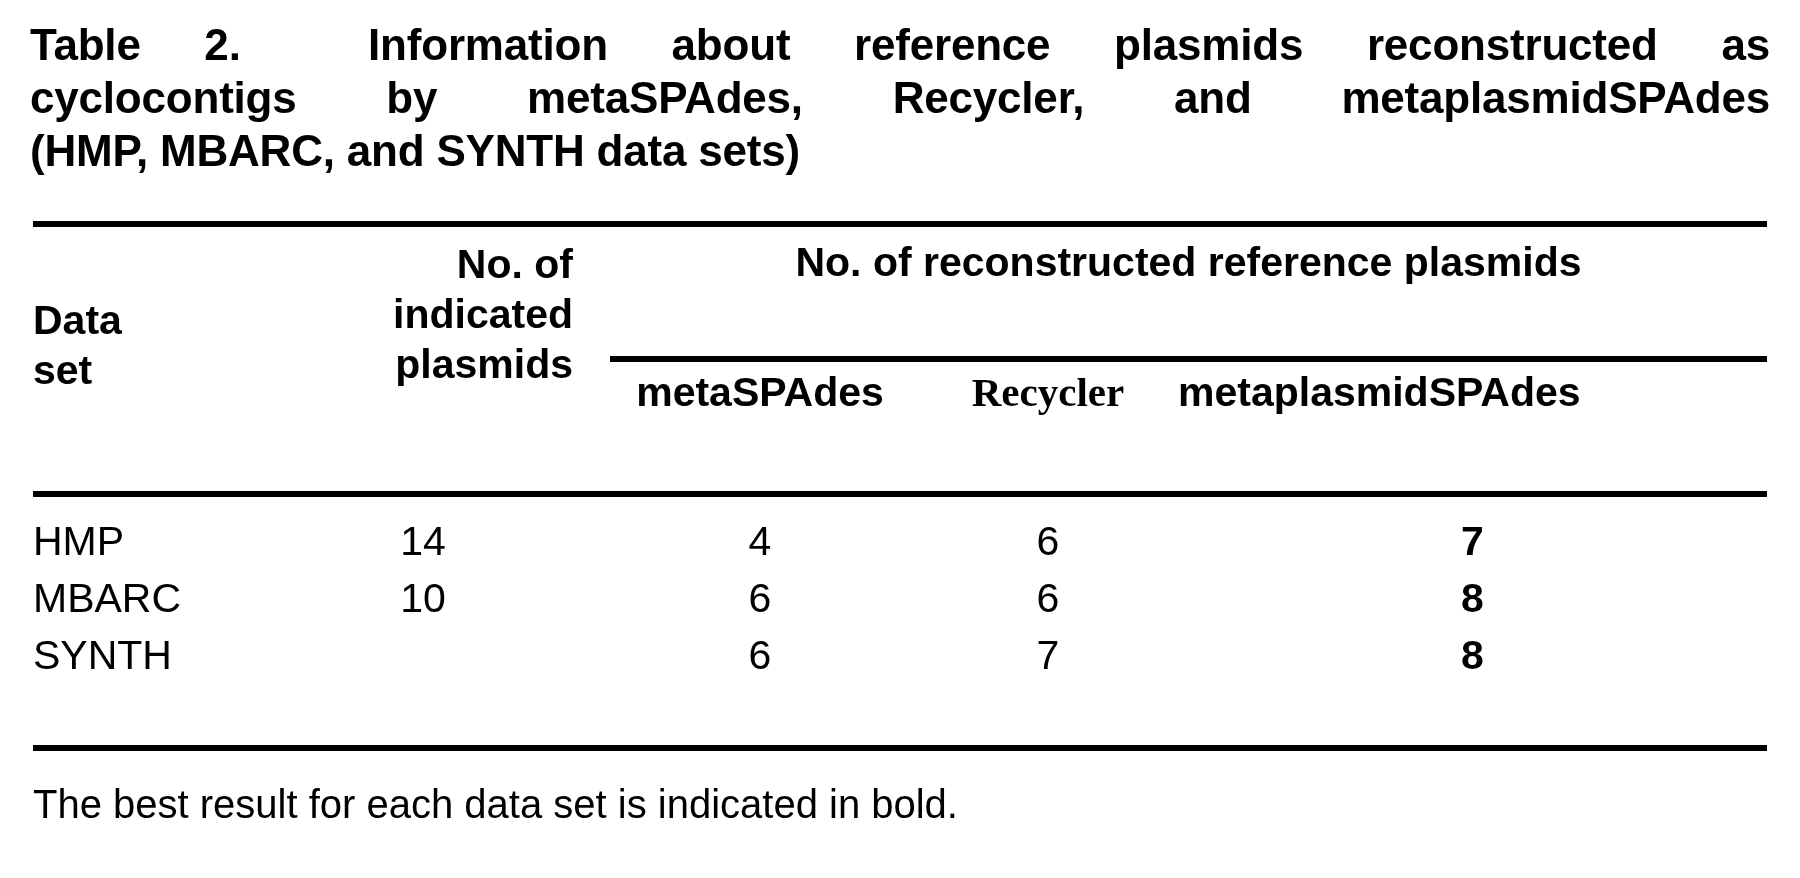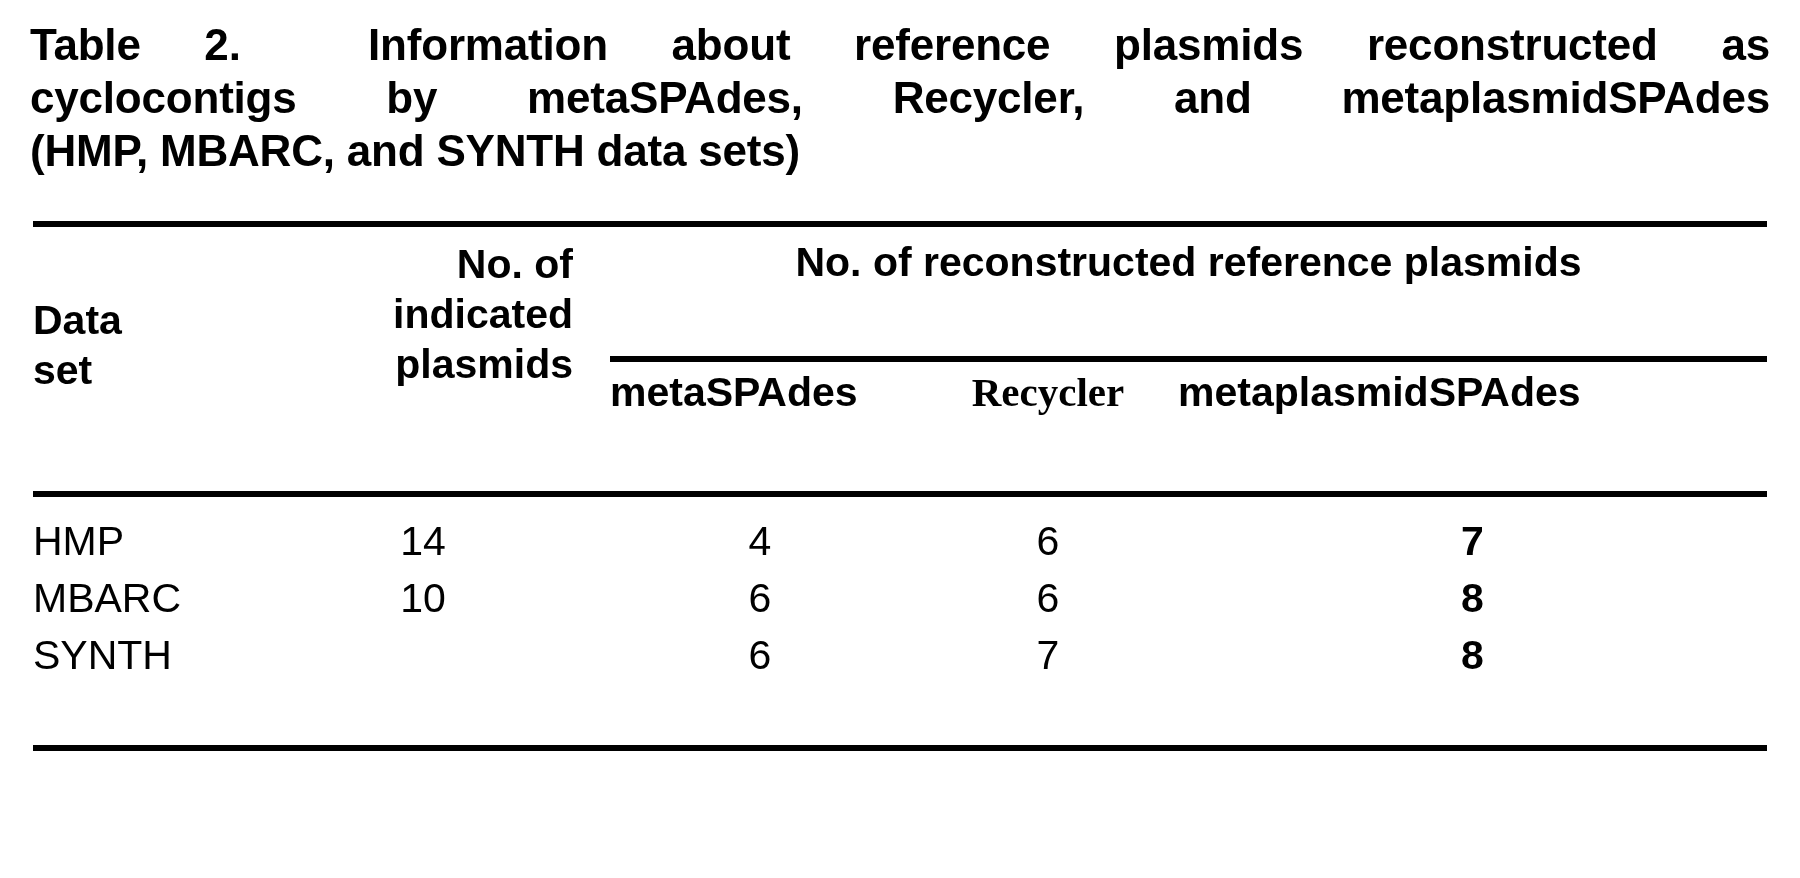--- a/index.html
+++ b/index.html
@@ -84,21 +84,21 @@
   }
   .hdr-span {
     font-weight: bold;
     font-size: 41px;
   }
 
   
   .h-dataset     { left: 0px;    top: 68px;  text-align: left; }
   .h-refplasmids { left: 240px;  top: 12px;  width: 300px; text-align: right; }
   .h-spangroup   { left: 577px;  top: 12px;  width: 1157px; text-align: center; }
-  .h-meta        { left: 577px;  top: 140px; width: 300px; text-align: left; }
+  .h-meta        { left: 577px;  top: 140px; width: 300px; text-align: center; }
   .h-recy        { left: 880px;  top: 140px; width: 270px; text-align: center; font-family: Liberation Serif, serif; }
   .h-mps         { left: 1145px; top: 140px; width: 589px; }
 
   
   .rows {
     position: absolute;
     left: 0px;
     top: 290px;
     width: 1734px;
   }
@@ -185,14 +185,15 @@
       <div class="row">
         <span class="c c-name">SYNTH</span>
         <span class="c c-meta">6</span>
         <span class="c c-recy">7</span>
         <span class="c c-mps">8</span>
       </div>
 
     </div>
   </div>
 
+  <div class="footnote">The best result for each data set is indicated in bold.</div>
 
 </div>
 
 </body></html>

